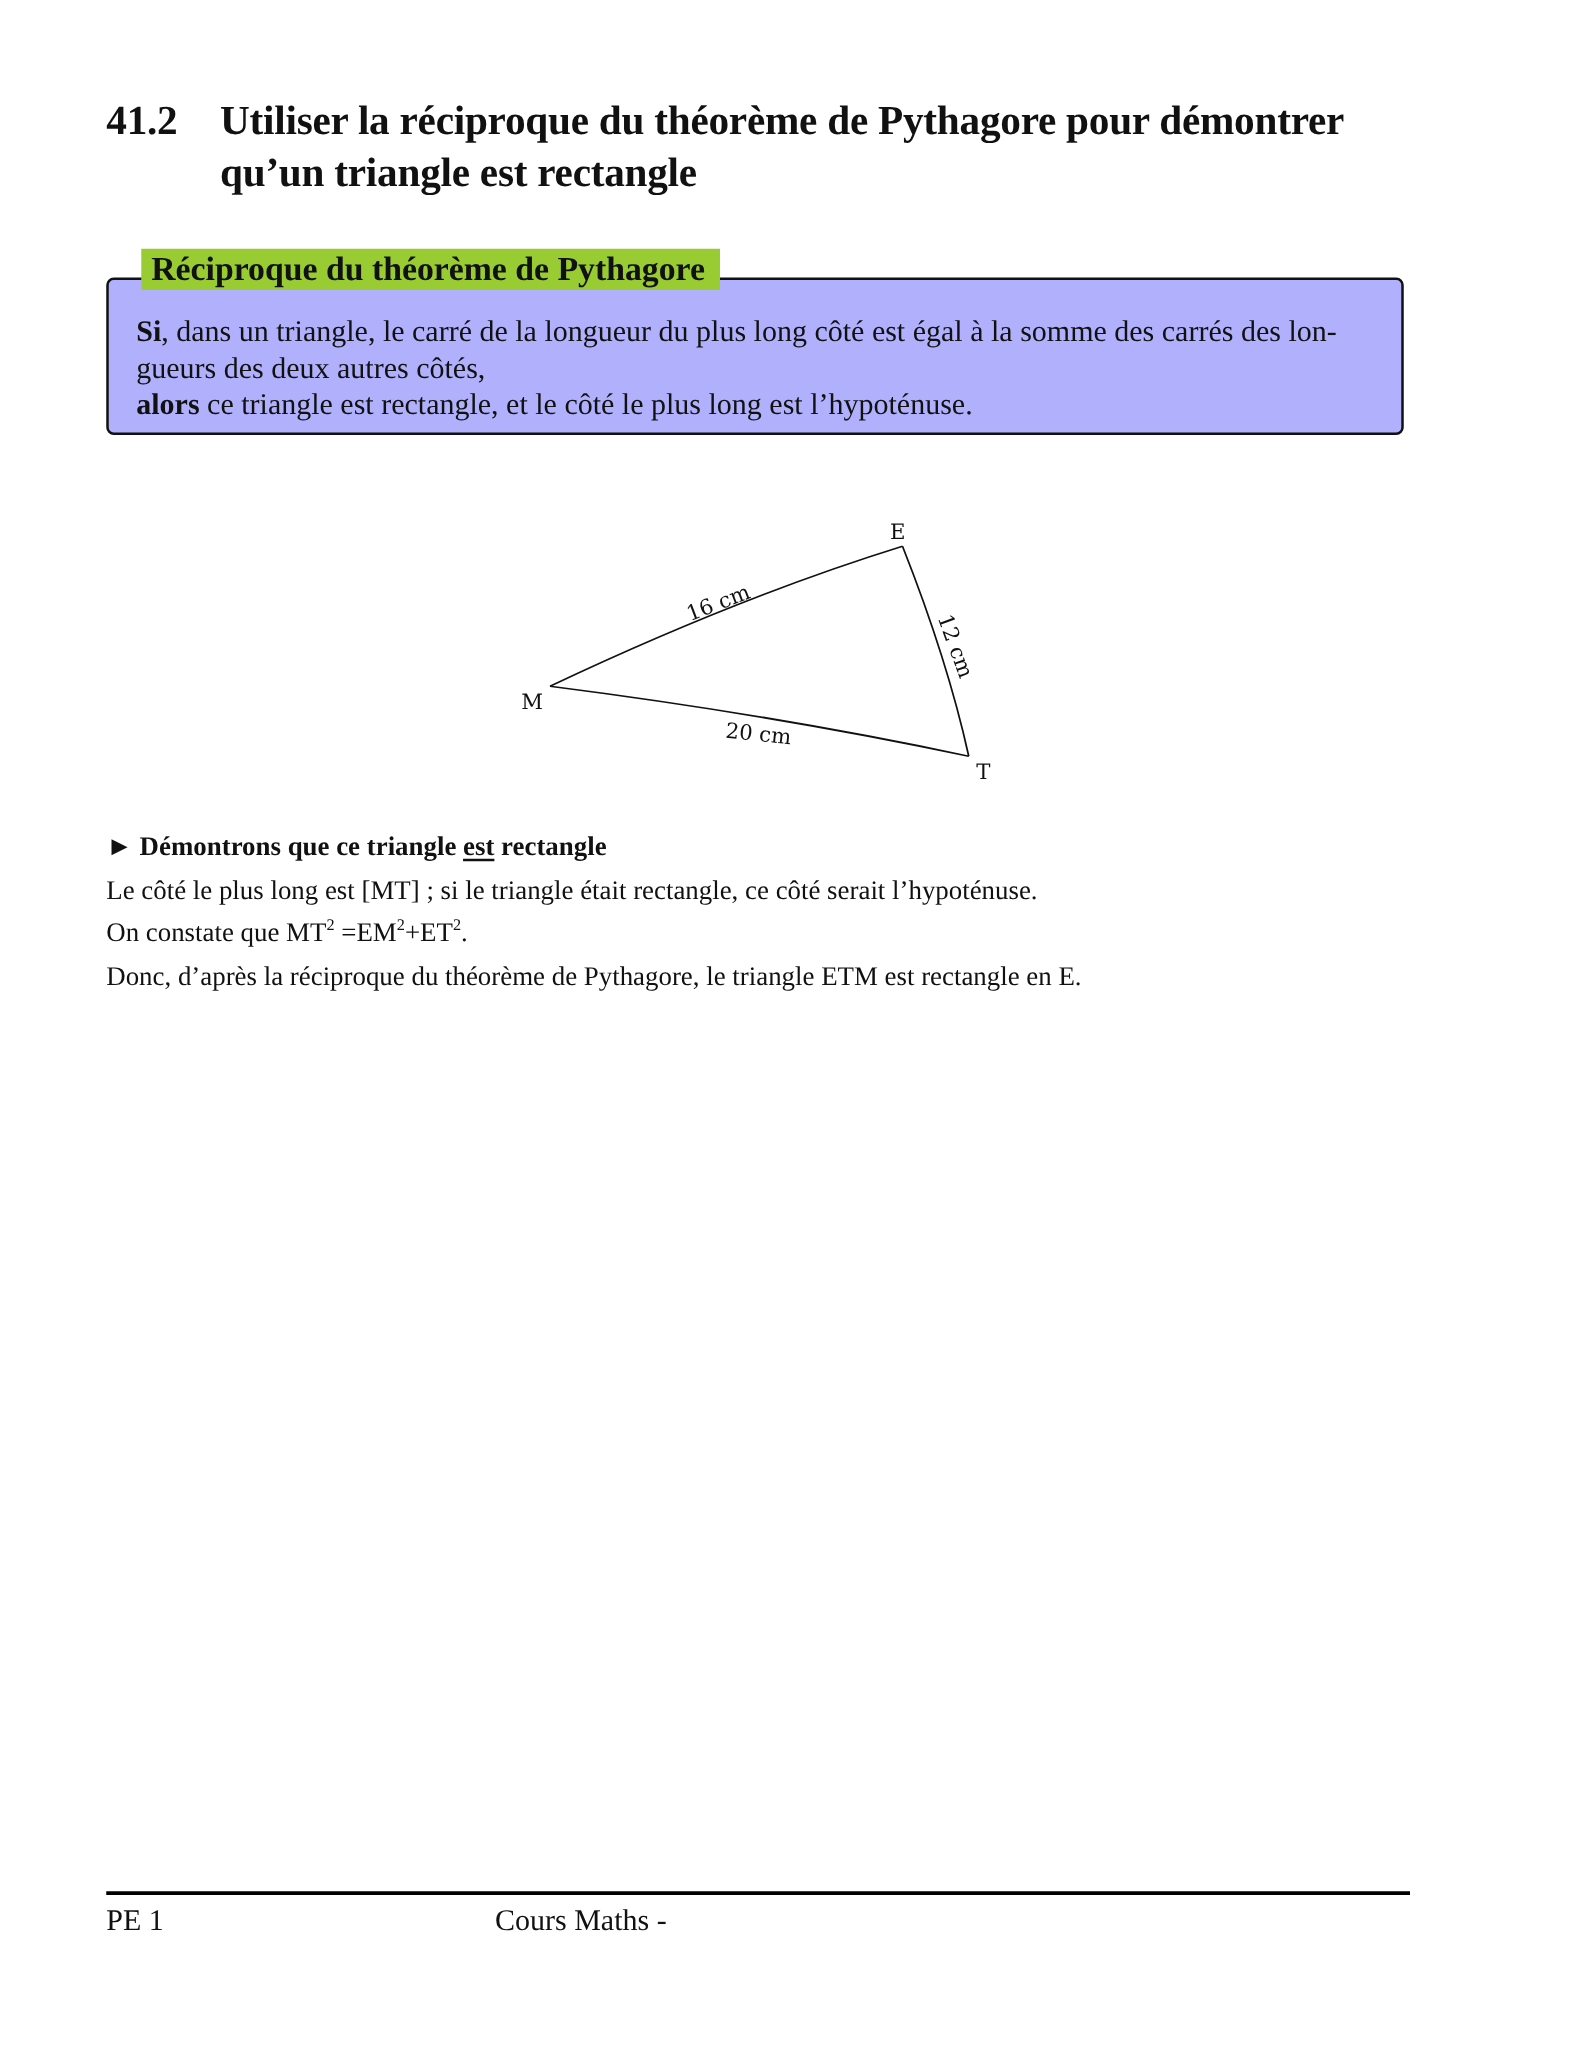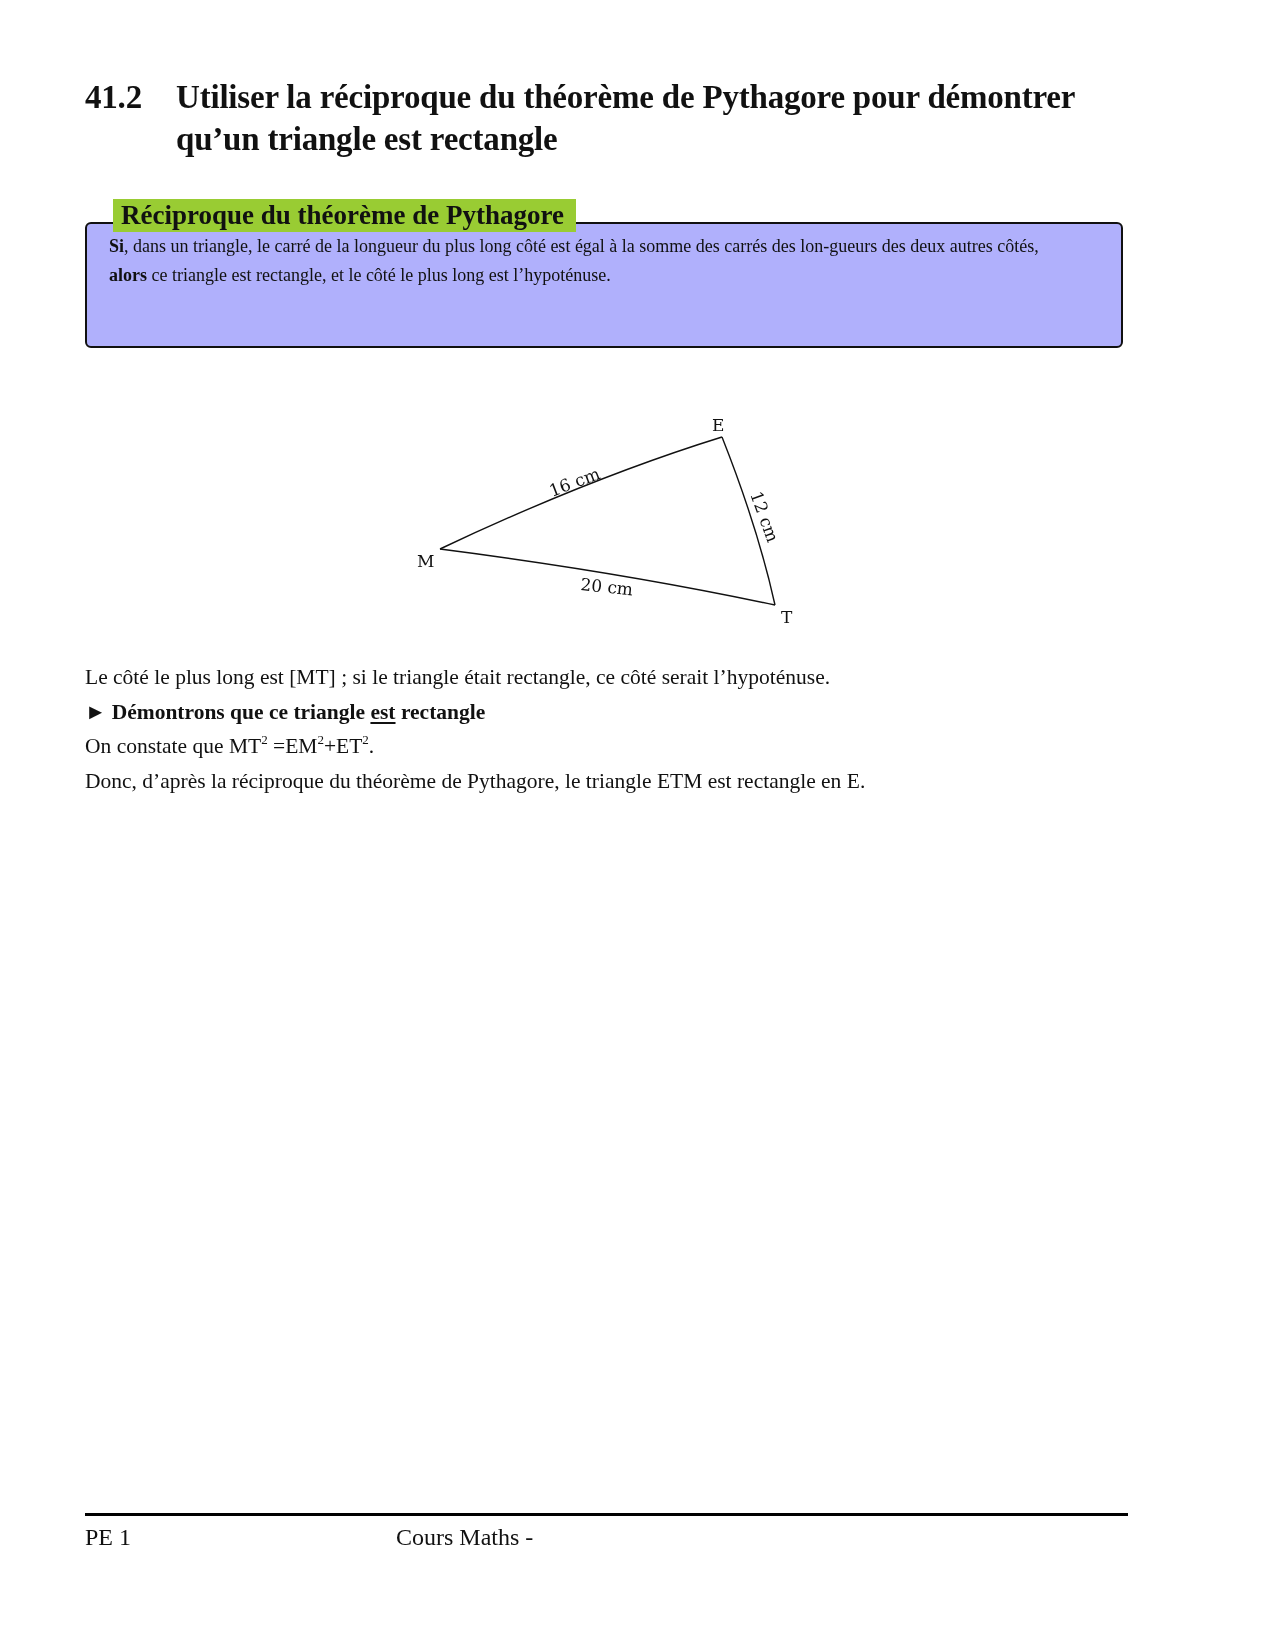--- a/index.html
+++ b/index.html
@@ -23,23 +23,23 @@
     font-family: "Liberation Serif", "DejaVu Serif", serif;
     font-weight: bold; font-size: 27px; line-height: 32px;
     z-index: 2;
   }
   .theorem-box {
     position: absolute; left: 85px; top: 222px; width: 1034px; height: 122px;
     background: #b0b0fc; border: 2px solid #111; border-radius: 6px;
     z-index: 1;
   }
   .theorem-text {
-    position: absolute; left: 109px; top: 232px; width: 1000px;
+    position: absolute; left: 109px; top: 252px; width: 1000px;
     font-family: "Liberation Serif", "DejaVu Serif", serif;
-    font-size: 18px; line-height: 29px; z-index: 3;
+    font-size: 24px; line-height: 29px; z-index: 3;
   }
   .theorem-text b { font-weight: bold; }
 
   .figure { position: absolute; left: 400px; top: 400px; width: 420px; height: 240px; }
 
   .proof {
     position: absolute; left: 85px; top: 662px; width: 1060px;
     font-family: "Liberation Serif", "DejaVu Serif", serif;
     font-size: 21.5px;
   }
@@ -86,24 +86,24 @@
     <text x="712" y="431">E</text>
     <text x="417" y="567">M</text>
     <text x="781" y="623">T</text>
     <text x="0" y="0" transform="translate(552,497) rotate(-21)">16 cm</text>
     <text x="0" y="0" transform="translate(750,494) rotate(70)">12 cm</text>
     <text x="0" y="0" transform="translate(580,590) rotate(6)">20 cm</text>
   </g>
 </svg>
 
 <div class="proof">
-  <div class="line">Le côté le plus long est [MT] ; si le triangle était rectangle, ce côté serait l’hypoténuse.</div>
   <div class="line title-line">
     <span>►</span><span> Démontrons que ce triangle </span><u>est</u><span> rectangle</span>
   </div>
+  <div class="line">Le côté le plus long est [MT] ; si le triangle était rectangle, ce côté serait l’hypoténuse.</div>
   <div class="line">
     <span>On constate que MT</span><sup>2</sup><span> =EM</span><sup>2</sup><span>+ET</span><sup>2</sup><span>.</span>
   </div>
   <div class="line">Donc, d’après la réciproque du théorème de Pythagore, le triangle ETM est rectangle en E.</div>
 </div>
 
 <div class="footer-rule"></div>
 <div class="footer left">PE 1</div>
 <div class="footer center">Cours Maths -</div>
 

